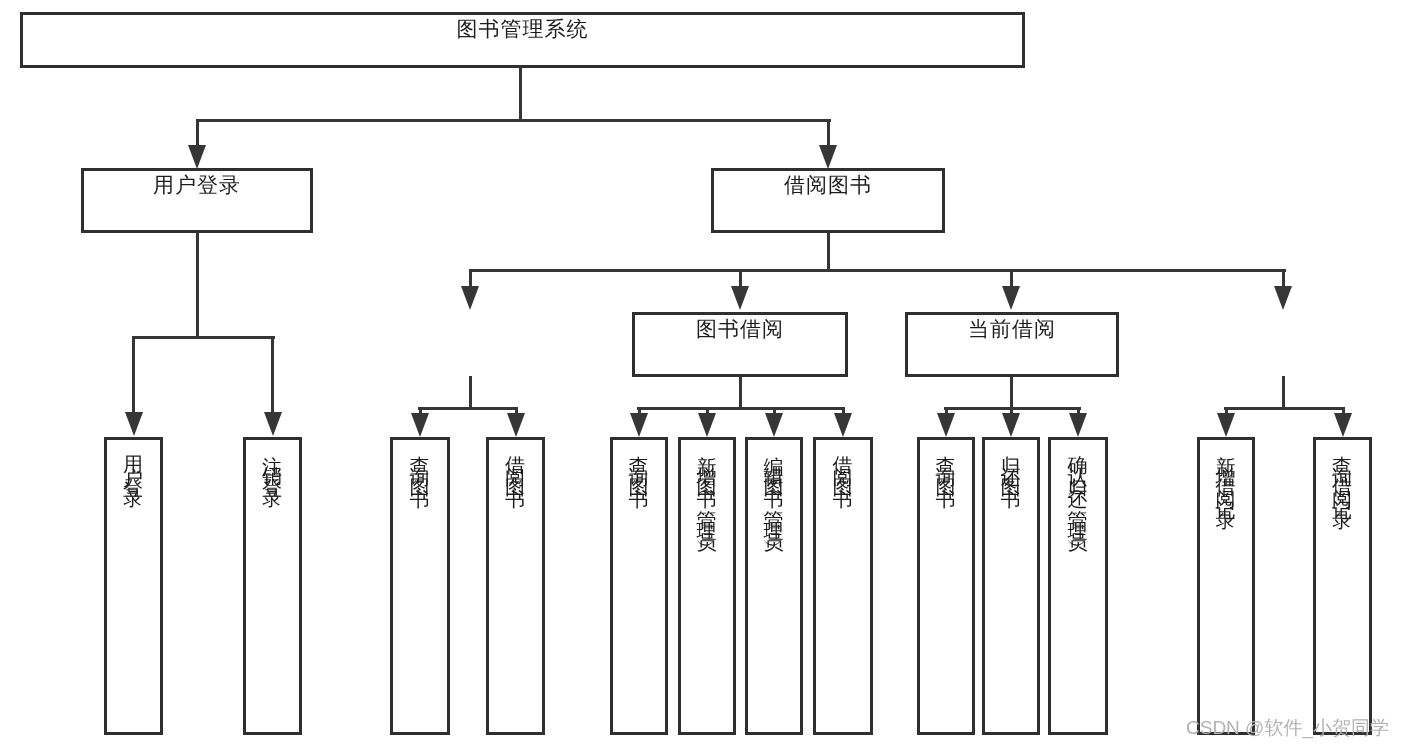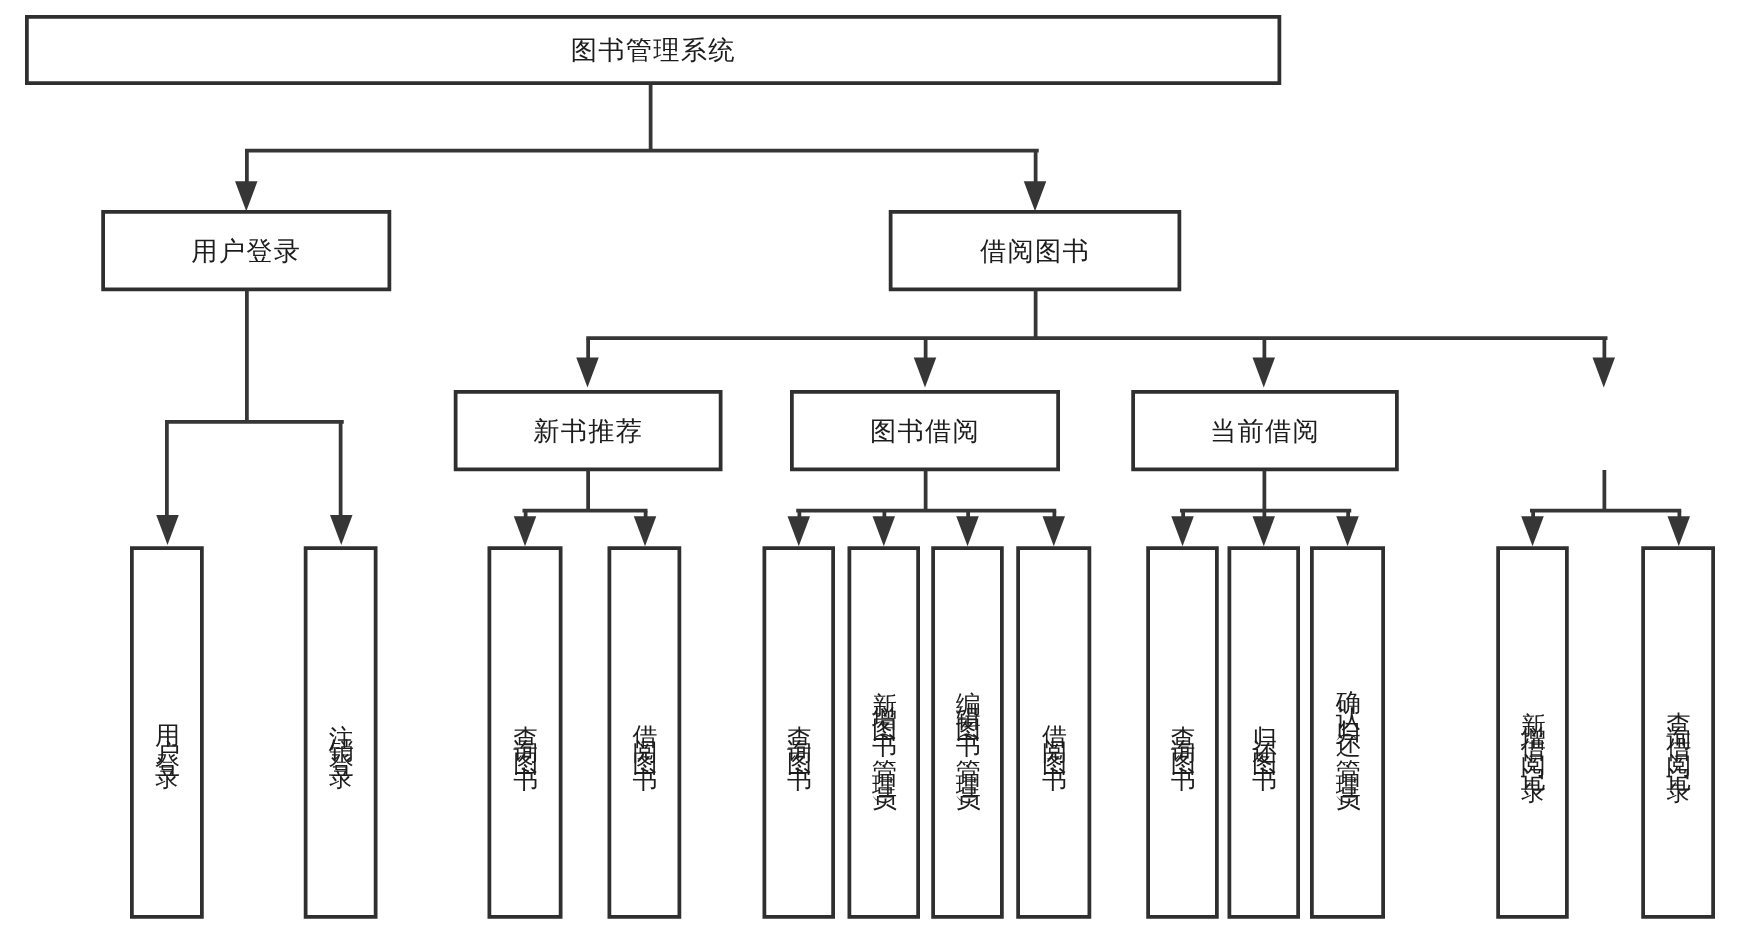--- a/index.html
+++ b/index.html
@@ -6,21 +6,21 @@
     --line:#363636; --border:#2f2f2f; --text:#1d1d1d; --watermark:#b2b2b2; --background:#ffffff;
   }
   html,body{margin:0;padding:0;background:#fff;}
   .canvas{
     position:relative;width:1405px;height:747px;background:var(--background);
     font-family:"Liberation Sans","DejaVu Sans",sans-serif;overflow:hidden;
   }
   .box{
     position:absolute;box-sizing:border-box;background:#fff;
     border:3px solid var(--border);
-    display:flex;align-items:center;justify-content:center;
+    display:flex;align-items:flex-start;justify-content:center;
     color:var(--text);
   }
   .box.h span{font-size:21px;letter-spacing:1px;white-space:nowrap;}
   .box.v span{
     writing-mode:vertical-rl;text-orientation:mixed;
     font-size:20px;letter-spacing:11px;line-height:1;white-space:nowrap;
   }
   .ln{position:absolute;background:var(--line);}
   .arr{
     position:absolute;width:0;height:0;
@@ -41,23 +41,20 @@
     <span>图书管理系统</span>
   </div>
 
   <div class="box h" style="left:81px;top:168px;width:232px;height:65px">
     <span>用户登录</span>
   </div>
   <div class="box h" style="left:711px;top:168px;width:234px;height:65px">
     <span>借阅图书</span>
   </div>
 
-  <div class="box h" style="left:363px;top:312px;width:215px;height:65px">
-    <span>新书推荐</span>
-  </div>
   <div class="box h" style="left:632px;top:312px;width:216px;height:65px">
     <span>图书借阅</span>
   </div>
   <div class="box h" style="left:905px;top:312px;width:214px;height:65px">
     <span>当前借阅</span>
   </div>
 
   <div class="box v" style="left:104px;top:437px;width:59px;height:298px">
     <span>用户登录</span>
   </div>
@@ -154,14 +151,15 @@
   <div class="arr" style="left:1002px;top:413px"></div>
   <div class="arr" style="left:1069px;top:413px"></div>
 
   <div class="ln" style="left:1282px;top:376px;width:3px;height:33px"></div>
   <div class="ln" style="left:1224px;top:407px;width:121px;height:3px"></div>
   <div class="ln" style="left:1225px;top:409px;width:3px;height:6px"></div>
   <div class="ln" style="left:1342px;top:409px;width:3px;height:6px"></div>
   <div class="arr" style="left:1217px;top:413px"></div>
   <div class="arr" style="left:1334px;top:413px"></div>
 
+  <div class="watermark">CSDN @软件_小贺同学</div>
 
 </div>
 
 </body></html>

